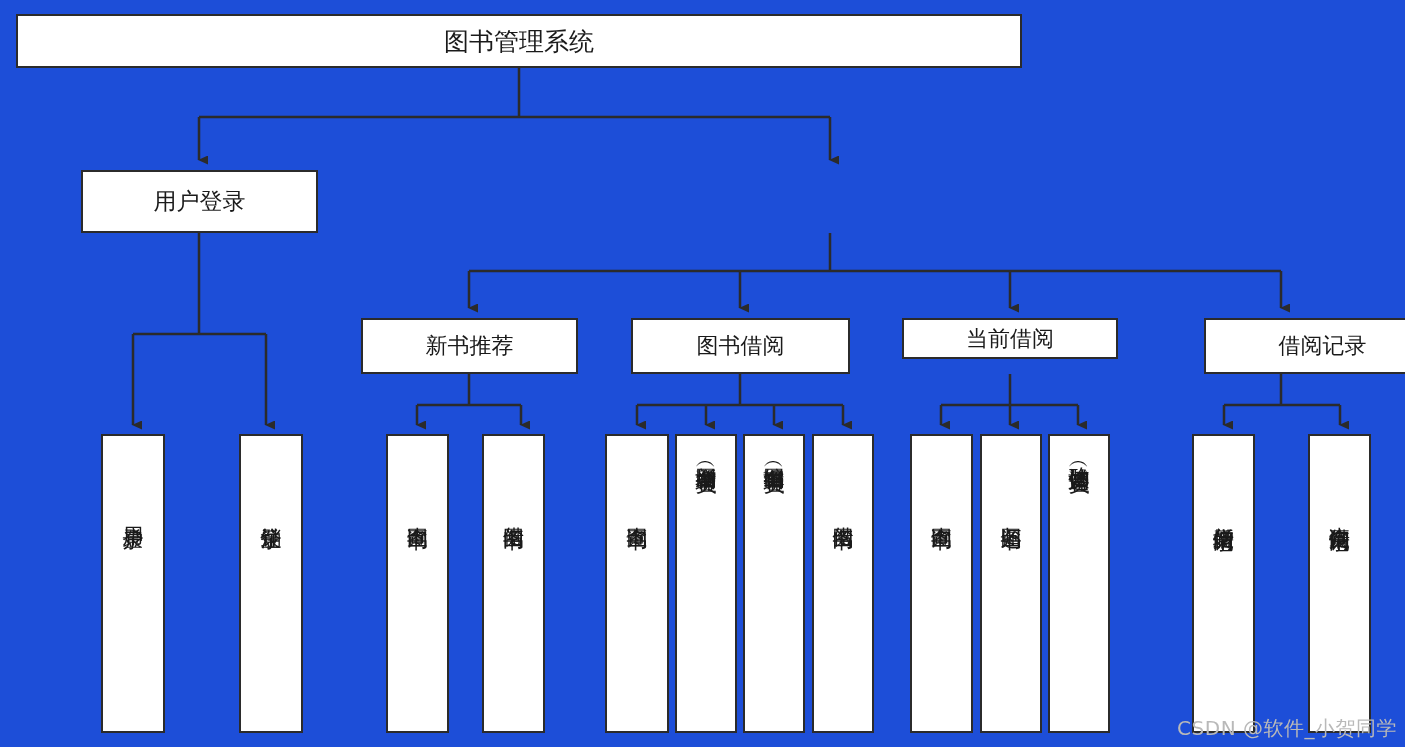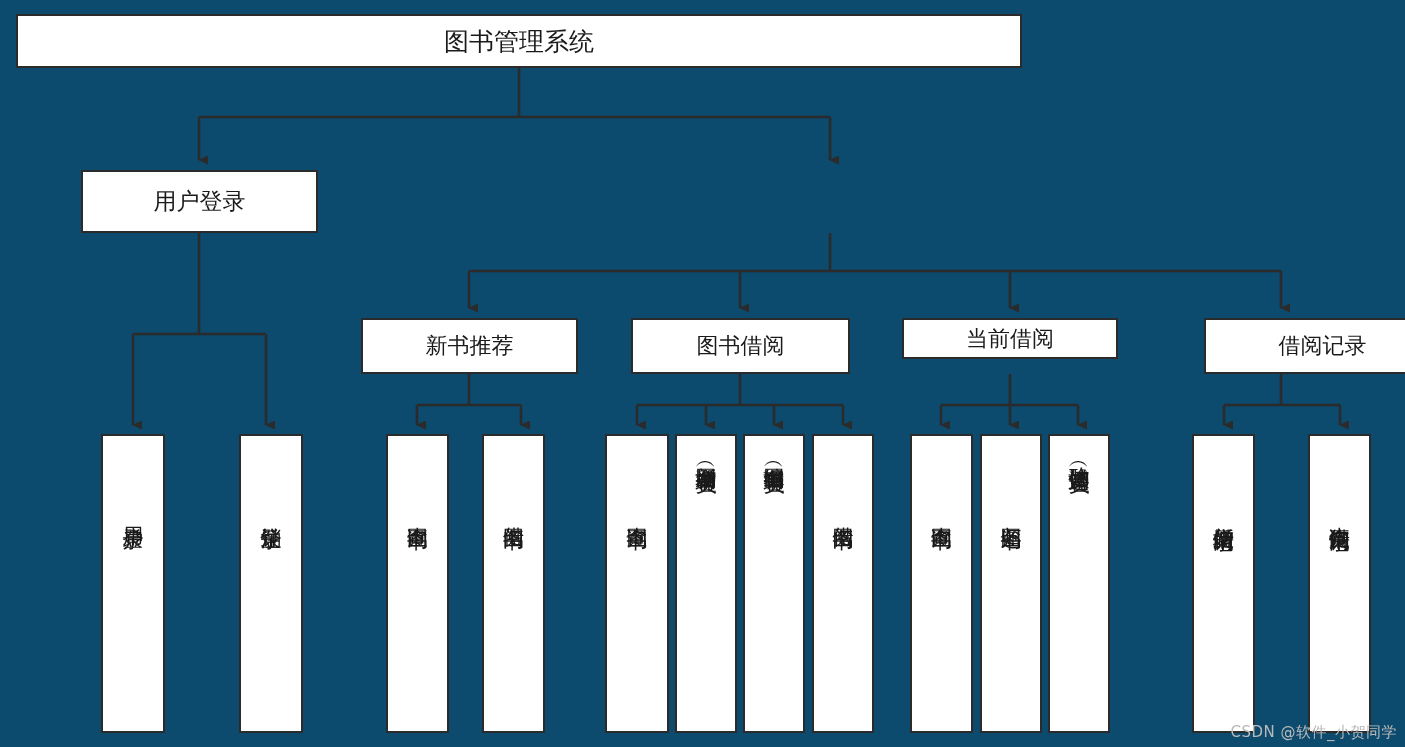--- a/index.html
+++ b/index.html
@@ -1,36 +1,36 @@
 <!DOCTYPE html>
 <html><head>
 <meta charset="utf-8">
 <style>
   html,body{margin:0;padding:0;background:#ffffff;}
   body{width:1405px;height:747px;overflow:hidden;
        font-family:"DejaVu Sans","Liberation Sans",sans-serif;}
-  #stage{position:relative;width:1405px;height:747px;background:#0c4a6e;}
+  #stage{position:relative;width:1405px;height:747px;background:#1d4ed8;}
   svg.edges{position:absolute;left:0;top:0;width:1405px;height:747px;}
 
   .node{position:absolute;box-sizing:border-box;background:#ffffff;
         border:2.5px solid #2b2b2b;display:flex;align-items:center;
         justify-content:center;color:#1a1a1a;}
   .node.root{font-size:25px;}
   .node.lvl2{font-size:23px;}
   .node.lvl3{font-size:22px;}
 
   .leaf{position:absolute;box-sizing:border-box;background:#ffffff;
         border:2.5px solid #2b2b2b;display:flex;align-items:flex-start;
         justify-content:center;padding-top:14px;color:#1a1a1a;}
   .leaf .vtext{writing-mode:vertical-rl;text-orientation:upright;
         font-size:21px;line-height:1.34;letter-spacing:1px;
         white-space:nowrap;}
   .leaf.mid .vtext{padding-top:60px;}
 
-  #watermark{position:absolute;right:8px;bottom:5px;font-size:15px;
+  #watermark{position:absolute;right:8px;bottom:5px;font-size:20px;
         color:#b9b9b9;letter-spacing:.5px;white-space:nowrap;}
 </style>
 </head>
 <body>
 
 <div id="stage">
 
   <svg class="edges" viewBox="0 0 1405 747">
     <defs>
       <marker id="arrow" markerWidth="9" markerHeight="10" refX="4.5" refY="9" orient="auto" markerUnits="userSpaceOnUse">

